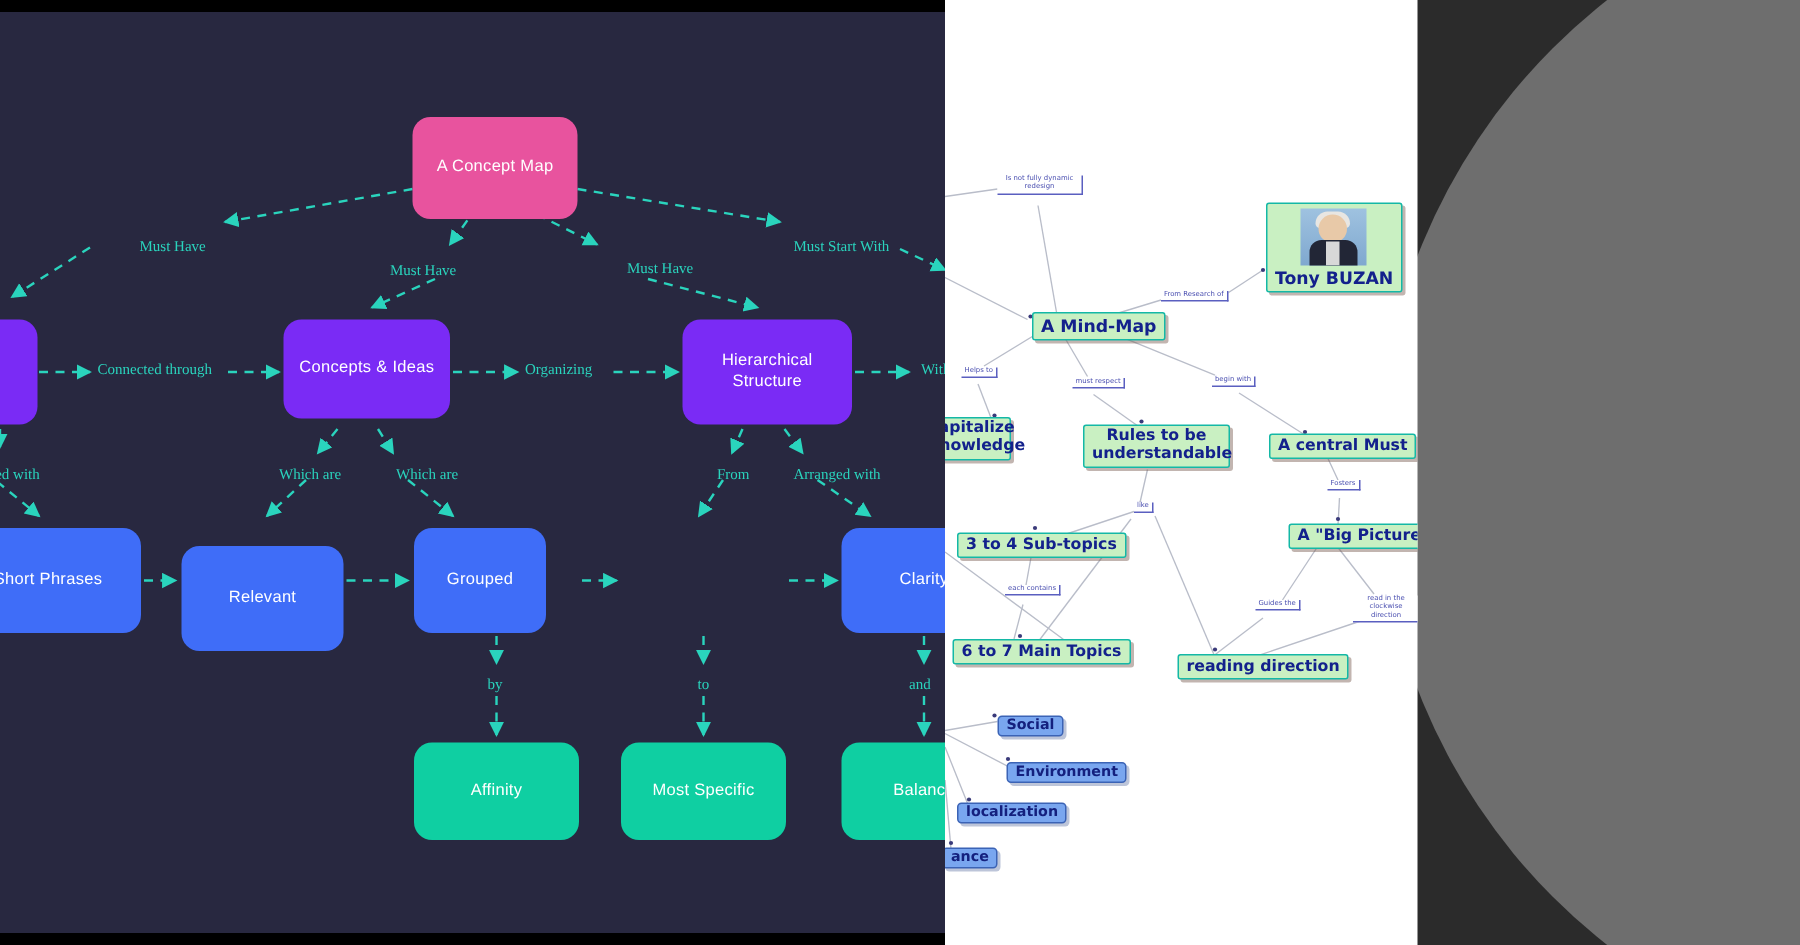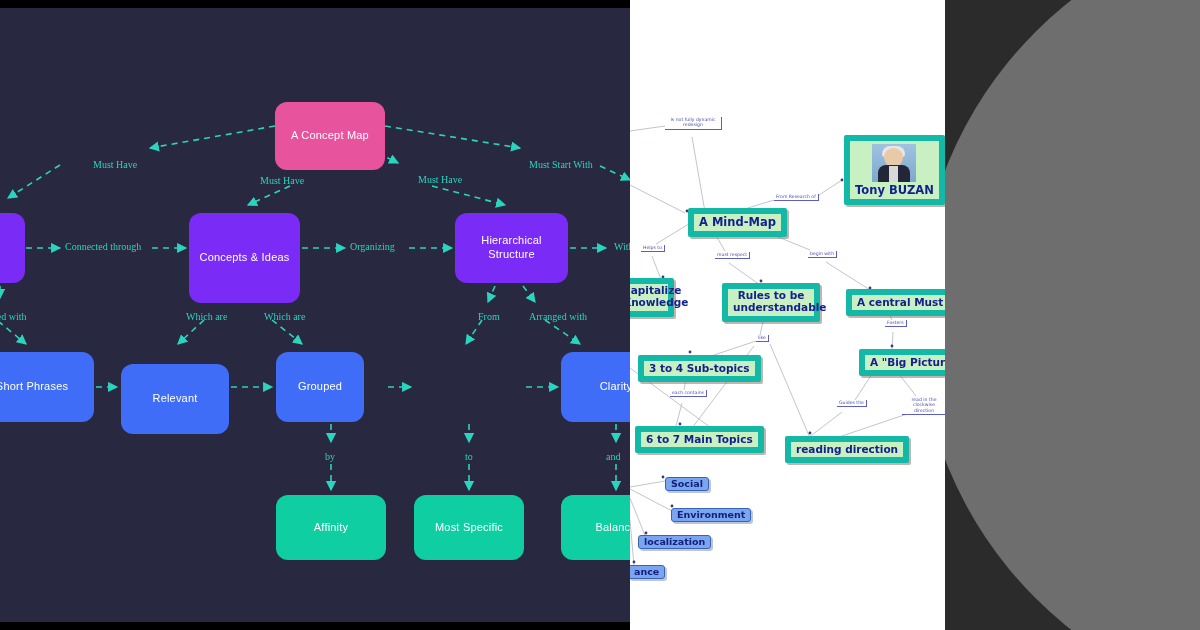--- a/index.html
+++ b/index.html
@@ -26,41 +26,41 @@
     background:#282840;overflow:hidden;
   }
   .cmap-svg{position:absolute;left:0;top:0;width:630px;height:614px;}
   .node{
     position:absolute;border-radius:12px;
     display:flex;align-items:center;justify-content:center;
     color:#fff;font-size:11px;letter-spacing:.2px;
     text-align:center;line-height:1.25;padding:0 6px;
     box-sizing:border-box;
   }
-  .node.pink{background:#e8539e;margin-top:24px;}
+  .node.pink{background:#e8539e;}
   .node.purple{background:#7a2bf5;}
   .node.blue{background:#3f6df8;}
   .node.teal{background:#0fcfa2;}
   .elabel{
     position:absolute;color:#2ad4bd;font-size:10px;white-space:nowrap;font-family:Liberation Serif, serif;
   }
 
   
   .mmap-panel{
     position:absolute;left:630px;top:0;width:315px;height:630px;
     background:#ffffff;overflow:hidden;
   }
   .mmap-svg{position:absolute;left:0;top:0;width:315px;height:630px;}
   .mnode{
     position:absolute;box-sizing:border-box;
     font-family:"DejaVu Sans", sans-serif;
     white-space:nowrap;
   }
   .mnode.green{
-    background:#c9f0c2;border:6px solid #14b8a6;
+    background:#c9f0c2;border:1px solid #14b8a6;
     color:#13218c;font-weight:bold;
     padding:1px 5px 2px 5px;border-radius:2px;
     box-shadow:2px 2px 0 rgba(120,90,80,.45);
   }
   .mnode.green.wrap{white-space:normal;text-align:center;line-height:1.12;}
   .mnode.blue{
     background:#79a6ef;border:1px solid #3b63b5;
     color:#14207e;font-weight:bold;
     padding:0px 5px 1px 5px;border-radius:3px;
     box-shadow:2px 2px 0 rgba(90,110,160,.4);
@@ -157,21 +157,21 @@
       </svg>
 
       <div class="node pink" style="left:275px;top:70px;width:110px;height:68px;">
         <span>A Concept Map</span>
       </div>
 
       <div class="node purple" style="left:-30px;top:205px;width:55px;height:70px;">
         <span></span>
       </div>
 
-      <div class="node purple" style="left:189px;top:205px;width:111px;height:90px;text-align:center;">
+      <div class="node purple" style="left:189px;top:205px;width:111px;height:66px;text-align:center;">
         <span>Concepts &amp; Ideas</span>
       </div>
 
       <div class="node purple" style="left:455px;top:205px;width:113px;height:70px;">
         <span>Hierarchical Structure</span>
       </div>
 
       <div class="node blue" style="left:-30px;top:344px;width:124px;height:70px;">
         <span>Short Phrases</span>
       </div>

